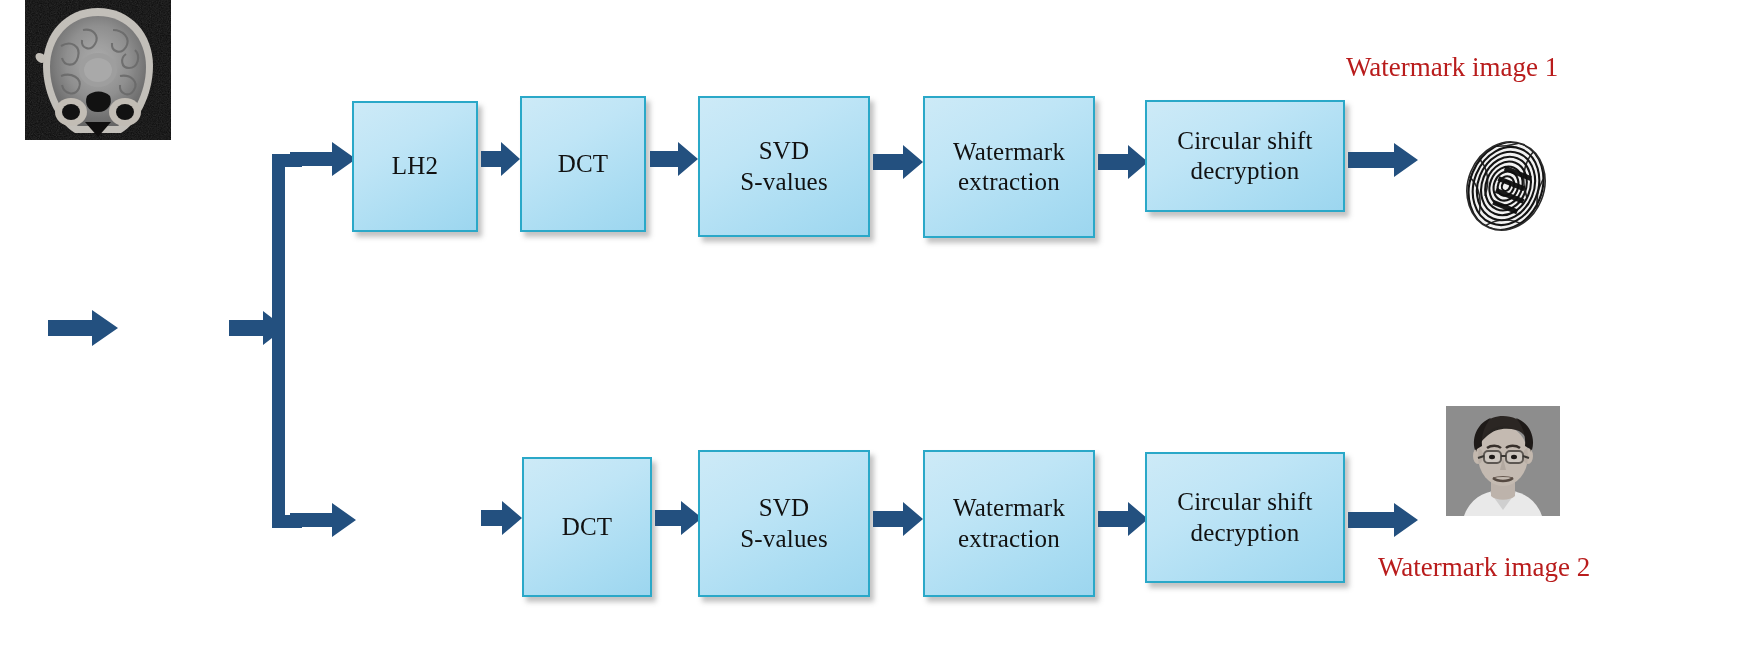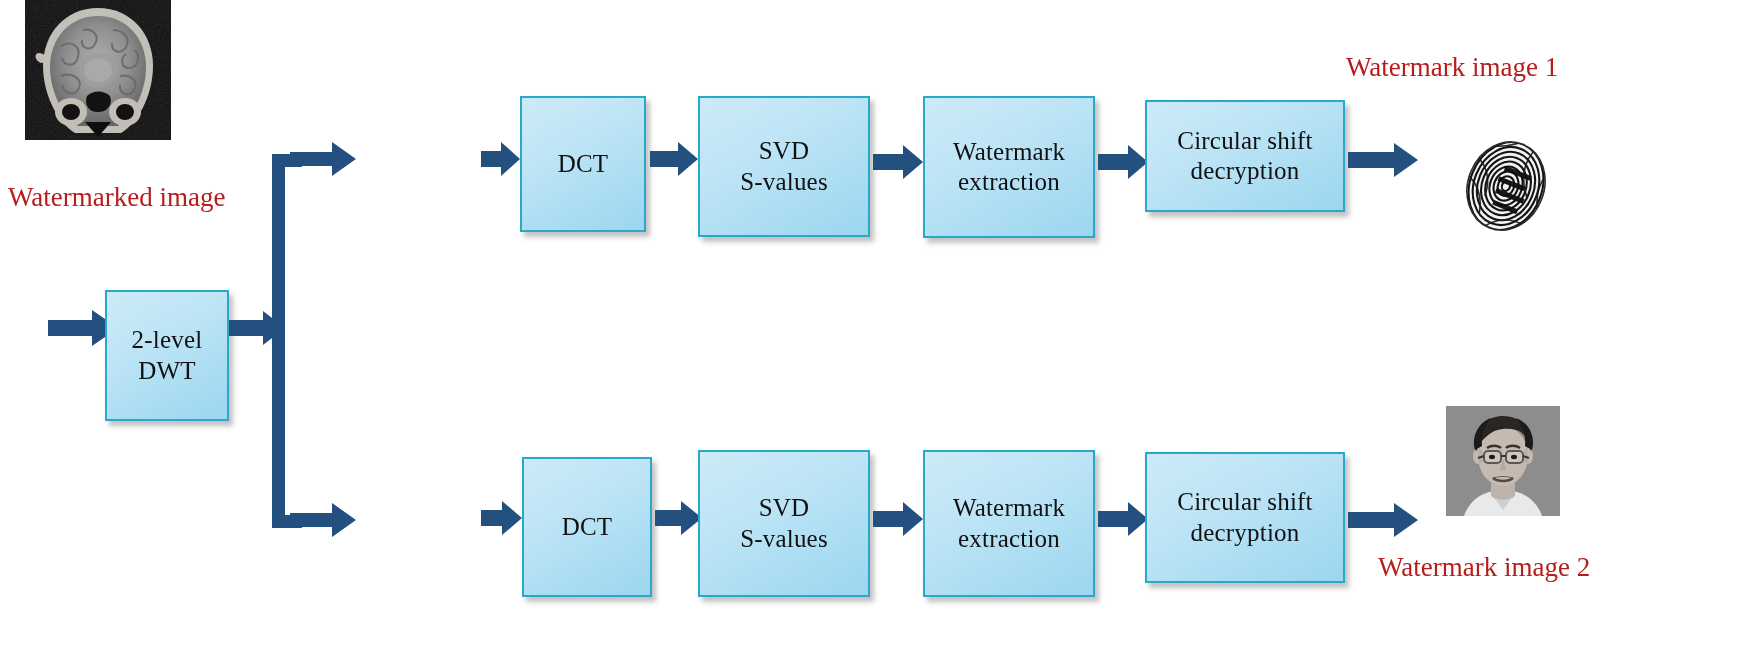--- a/index.html
+++ b/index.html
@@ -115,32 +115,27 @@
       <ellipse cx="46" cy="112" rx="9" ry="8" fill="#141414"></ellipse>
       <ellipse cx="100" cy="112" rx="16" ry="14" fill="#cfc9c1"></ellipse>
       <ellipse cx="100" cy="112" rx="9" ry="8" fill="#141414"></ellipse>
       <path d="M60 122 L73 137 L86 122 Z" fill="#100f0f"></path>
 
       <path d="M18 54 C10 50 8 58 14 62 C19 65 22 60 20 56" fill="#cfcac3"></path>
       <rect x="0" y="0" width="146" height="140" fill="#000" opacity="0.06"></rect>
     </svg>
   </div>
 
-  <div class="caption" style="left:8px; top:182px;">Watermarked  image</div>
 
   <div class="arrow-h" style="left:48px; top:307px;">
     <svg width="72" height="42" viewBox="0 0 72 42">
       <path d="M0 13 L44 13 L44 3 L70 21 L44 39 L44 29 L0 29 Z" fill="#23507f"></path>
     </svg>
   </div>
 
-  <div class="pbox" style="left:105px; top:290px; width:124px; height:131px;">
-    <span>2-level</span>
-    <span class="l2">DWT</span>
-  </div>
 
   <div class="arrow-h" style="left:229px; top:309px;">
     <svg width="58" height="38" viewBox="0 0 58 38">
       <path d="M0 11 L34 11 L34 2 L56 19 L34 36 L34 27 L0 27 Z" fill="#23507f"></path>
     </svg>
   </div>
 
   <div class="connector" style="left:266px; top:146px; width:120px; height:390px;">
     <svg width="120" height="390" viewBox="0 0 120 390">
 
@@ -157,20 +152,23 @@
       <path d="M0 15 L42 15 L42 5 L66 22 L42 39 L42 29 L0 29 Z" fill="#23507f"></path>
     </svg>
   </div>
 
   <div class="arrow-h" style="left:290px; top:498px;">
     <svg width="68" height="42" viewBox="0 0 68 42">
       <path d="M0 15 L42 15 L42 5 L66 22 L42 39 L42 29 L0 29 Z" fill="#23507f"></path>
     </svg>
   </div>
 
+  <div class="pbox" style="left:352px; top:101px; width:126px; height:131px;">
+    <span>LH2</span>
+  </div>
 
   <div class="arrow-h" style="left:481px; top:140px;">
     <svg width="40" height="38" viewBox="0 0 40 38">
       <path d="M0 11 L20 11 L20 2 L39 19 L20 36 L20 27 L0 27 Z" fill="#23507f"></path>
     </svg>
   </div>
 
   <div class="pbox" style="left:520px; top:96px; width:126px; height:136px;">
     <span>DCT</span>
   </div>

